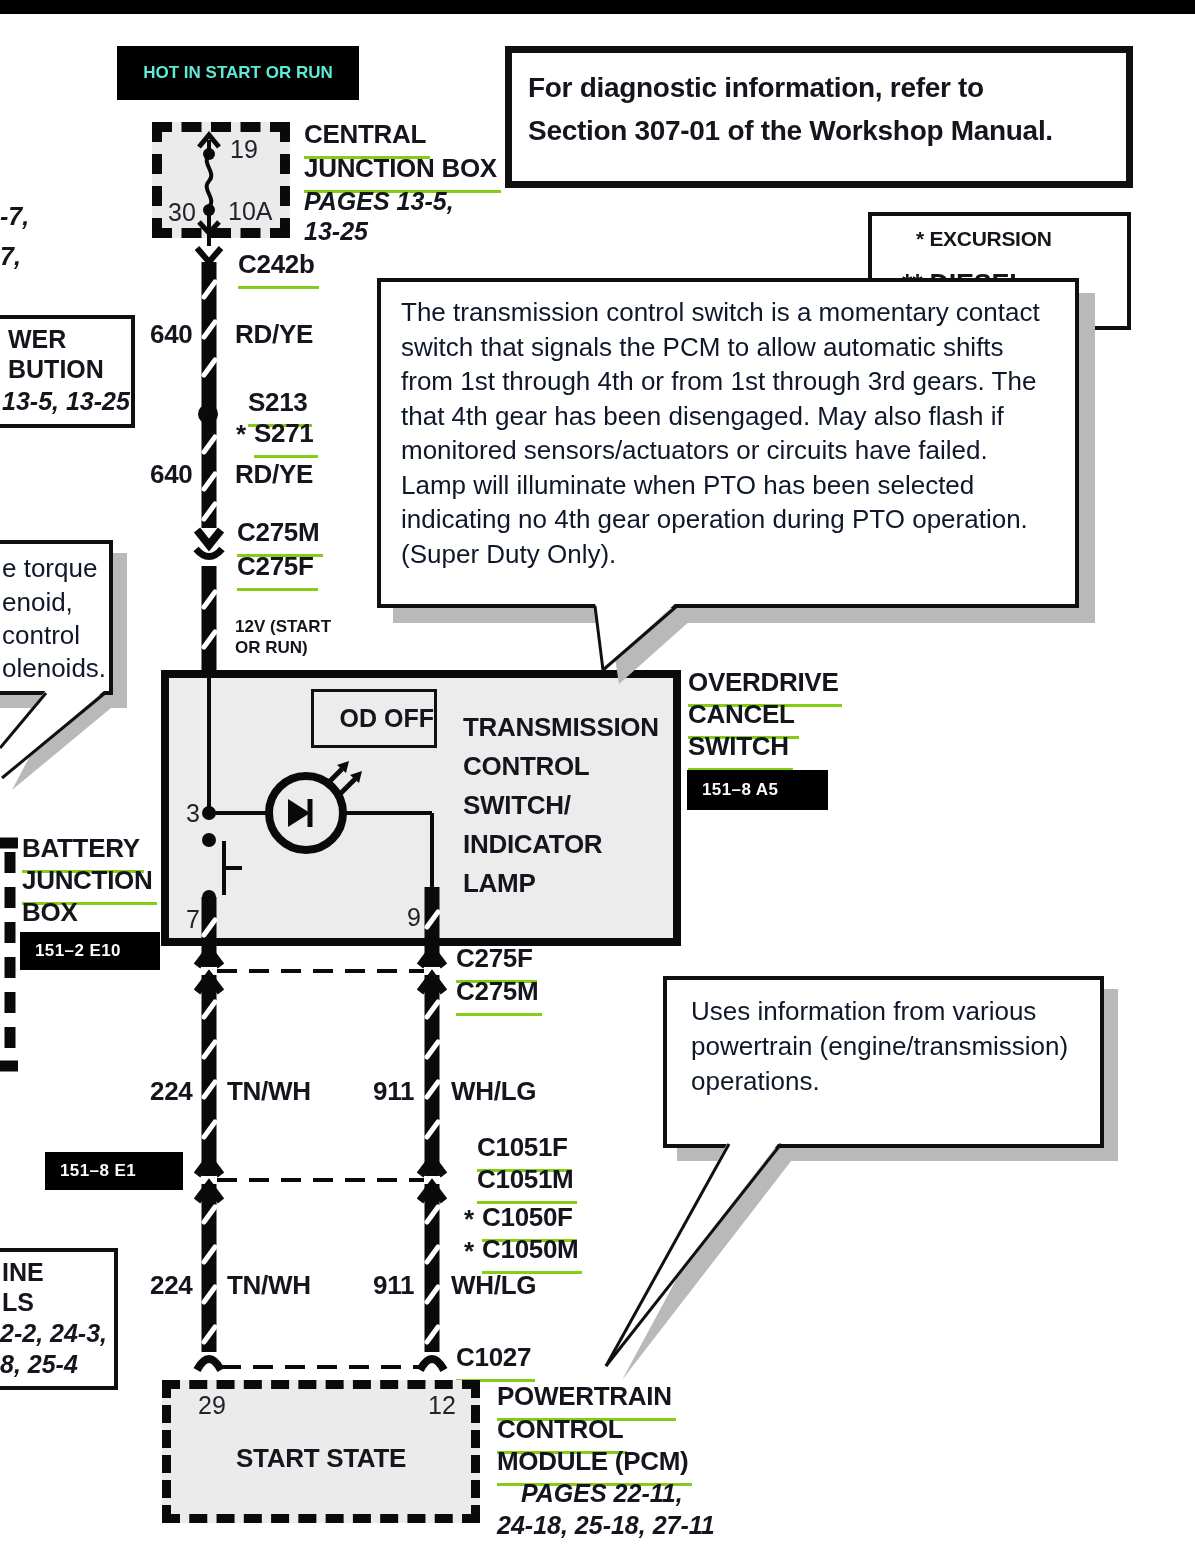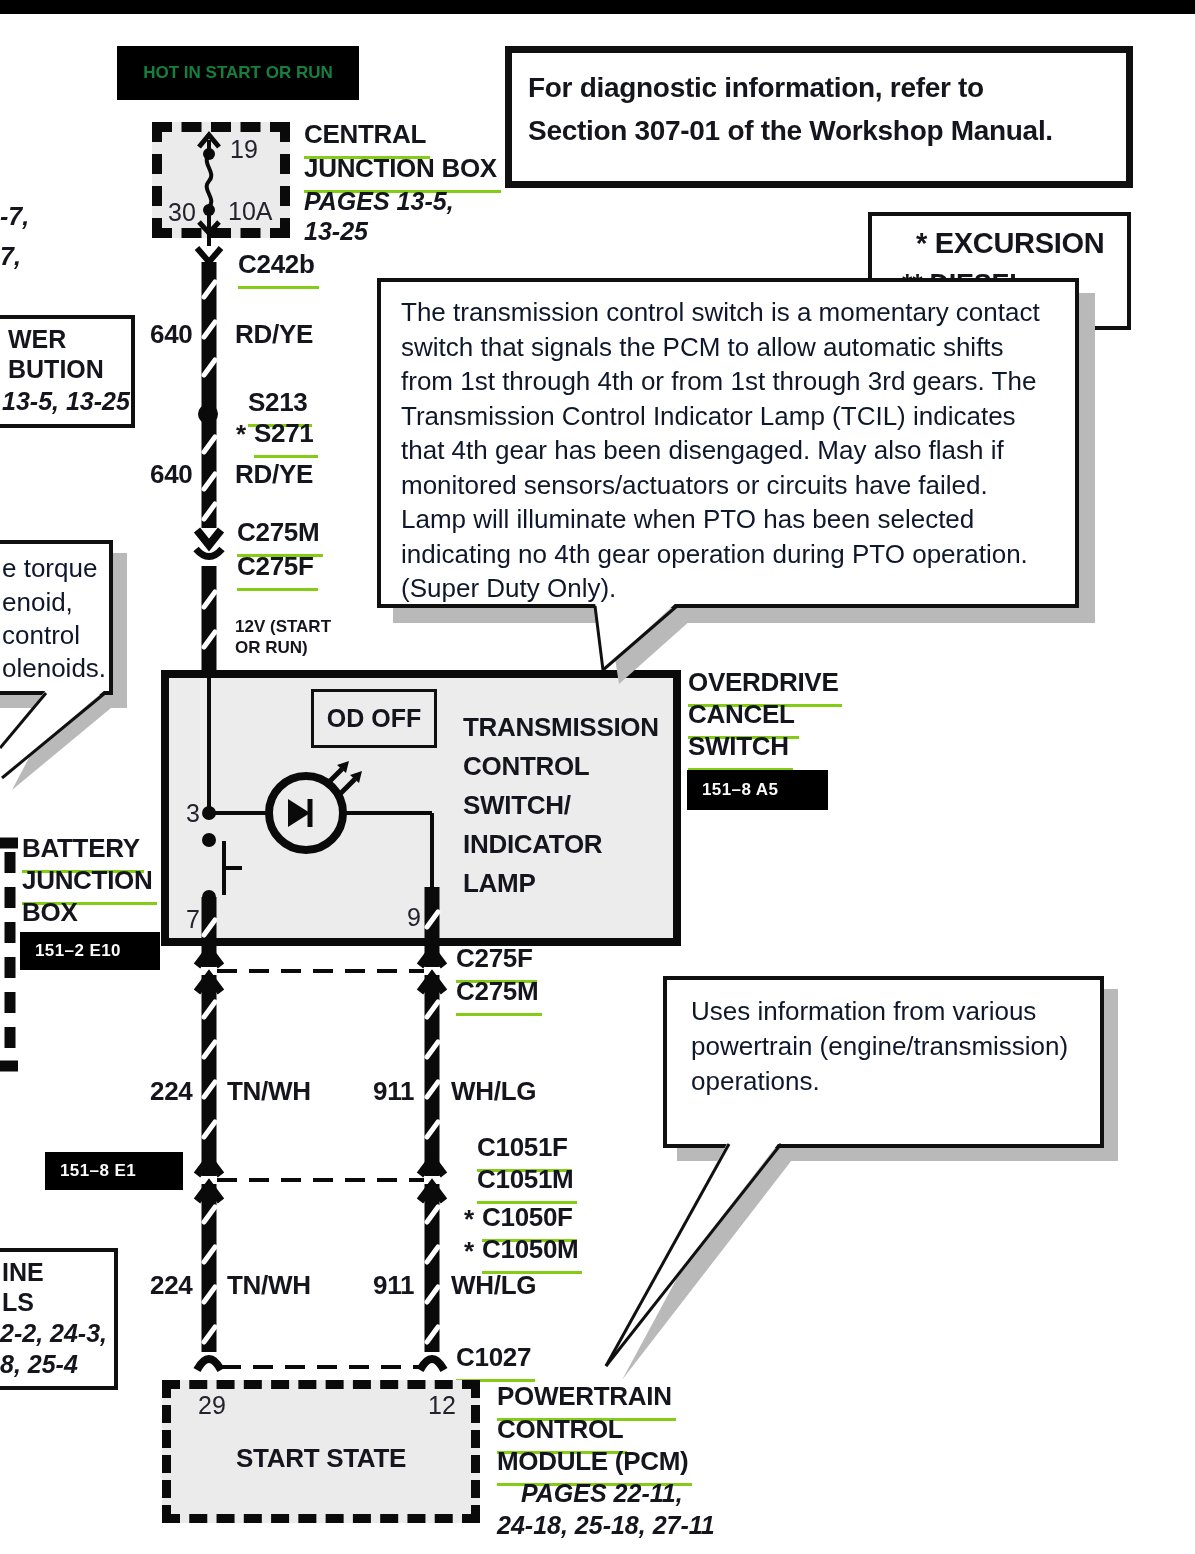--- a/index.html
+++ b/index.html
@@ -22,30 +22,30 @@
   svg{pointer-events:none;}
 </style>
 </head>
 <body>
 
 <div id="canvas">
 
   <div class="abs" style="left:0;top:0;width:1195px;height:14px;background:#000;"></div>
 
   <div class="abs center" style="left:117px;top:46px;width:242px;height:54px;background:#000;">
-    <span class="sm" style="color:#15803d;">HOT IN START OR RUN</span>
+    <span class="sm" style="color:#5eead4;">HOT IN START OR RUN</span>
   </div>
 
   <div class="abs box" style="left:505px;top:46px;width:628px;height:142px;border-width:7px;">
     <div class="b" style="margin:13px 0 0 16px;font-size:28px;line-height:43px;">For diagnostic information, refer to</div>
     <div class="b" style="margin:0 0 0 16px;font-size:28px;line-height:43px;">Section 307-01 of the Workshop Manual.</div>
   </div>
 
   <div class="abs box" style="left:868px;top:212px;width:263px;height:118px;"></div>
-  <div class="abs b" style="left:916px;top:228px;font-size:29px;">* EXCURSION</div>
+  <div class="abs b" style="left:916px;top:228px;font-size:21px;">* EXCURSION</div>
   <div class="abs b" style="left:902px;top:270px;font-size:27px;">** DIESEL</div>
 
   <div class="abs dashedbox" style="left:152px;top:122px;width:138px;height:116px;"></div>
   <div class="abs pin" style="left:230px;top:136px;">19</div>
   <div class="abs pin" style="left:168px;top:199px;">30</div>
   <div class="abs pin" style="left:228px;top:198px;">10A</div>
   <div class="abs b u" style="left:304px;top:120px;">CENTRAL</div>
   <div class="abs b u" style="left:304px;top:154px;">JUNCTION BOX</div>
   <div class="abs i" style="left:304px;top:188px;">PAGES 13-5,</div>
   <div class="abs i" style="left:304px;top:218px;">13-25</div>
@@ -92,31 +92,30 @@
   <div class="abs b25" style="left:2px;top:1259px;">INE</div>
   <div class="abs b25" style="left:2px;top:1289px;">LS</div>
   <div class="abs i" style="left:0;top:1320px;">2-2, 24-3,</div>
   <div class="abs i" style="left:0;top:1351px;">8, 25-4</div>
 
   <div class="abs box shadow" style="left:377px;top:278px;width:702px;height:330px;box-shadow:16px 15px 0 #b9b9b9;">
     <div style="padding:13px 0 0 20px;">
       <div class="note">The transmission control switch is a momentary contact</div>
       <div class="note">switch that signals the PCM to allow automatic shifts</div>
       <div class="note">from 1st through 4th or from 1st through 3rd gears. The</div>
-      <div class="note">Transmission Control Indicator Lamp (TCIL) indicates</div>
       <div class="note">that 4th gear has been disengaged. May also flash if</div>
       <div class="note">monitored sensors/actuators or circuits have failed.</div>
       <div class="note">Lamp will illuminate when PTO has been selected</div>
       <div class="note">indicating no 4th gear operation during PTO operation.</div>
       <div class="note">(Super Duty Only).</div>
     </div>
   </div>
 
   <div class="abs" style="left:161px;top:670px;width:520px;height:276px;border:8px solid #0a0a0a;background:#ececec;box-sizing:border-box;"></div>
-  <div class="abs center" style="left:311px;top:689px;width:126px;height:59px;border:3px solid #101010;background:#ececec;box-sizing:border-box;">
+  <div class="abs center" style="left:311px;top:689px;width:126px;height:59px;border:3px solid #101010;background:#ececec;box-sizing:border-box;justify-content:flex-end;">
     <span class="b25">OD OFF</span>
   </div>
   <div class="abs pin" style="left:186px;top:800px;">3</div>
   <div class="abs pin" style="left:186px;top:906px;">7</div>
   <div class="abs pin" style="left:407px;top:904px;">9</div>
   <div class="abs b" style="left:463px;top:713px;">TRANSMISSION</div>
   <div class="abs b" style="left:463px;top:752px;">CONTROL</div>
   <div class="abs b" style="left:463px;top:791px;">SWITCH/</div>
   <div class="abs b" style="left:463px;top:830px;">INDICATOR</div>
   <div class="abs b" style="left:463px;top:869px;">LAMP</div>

